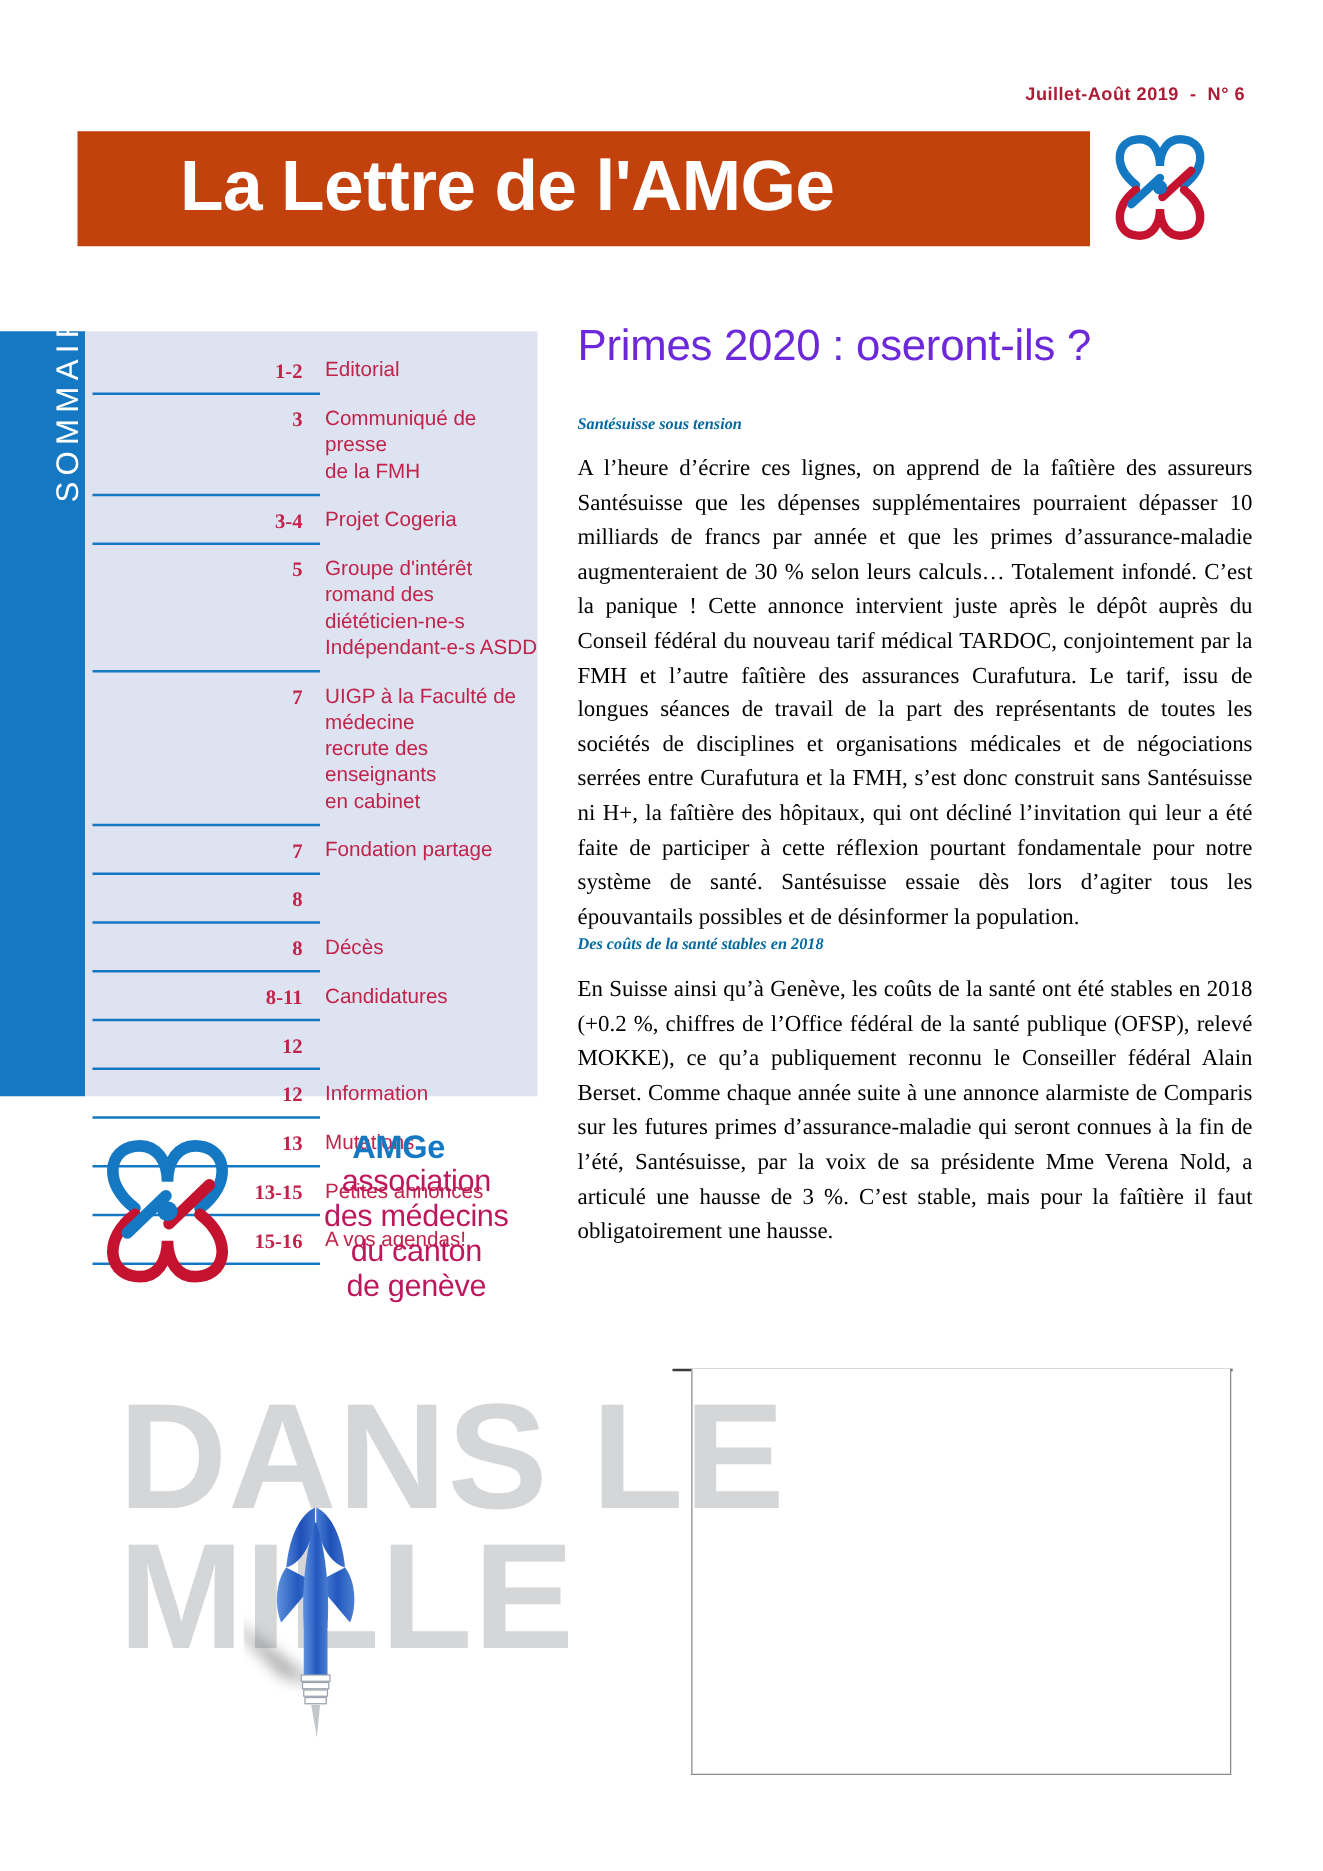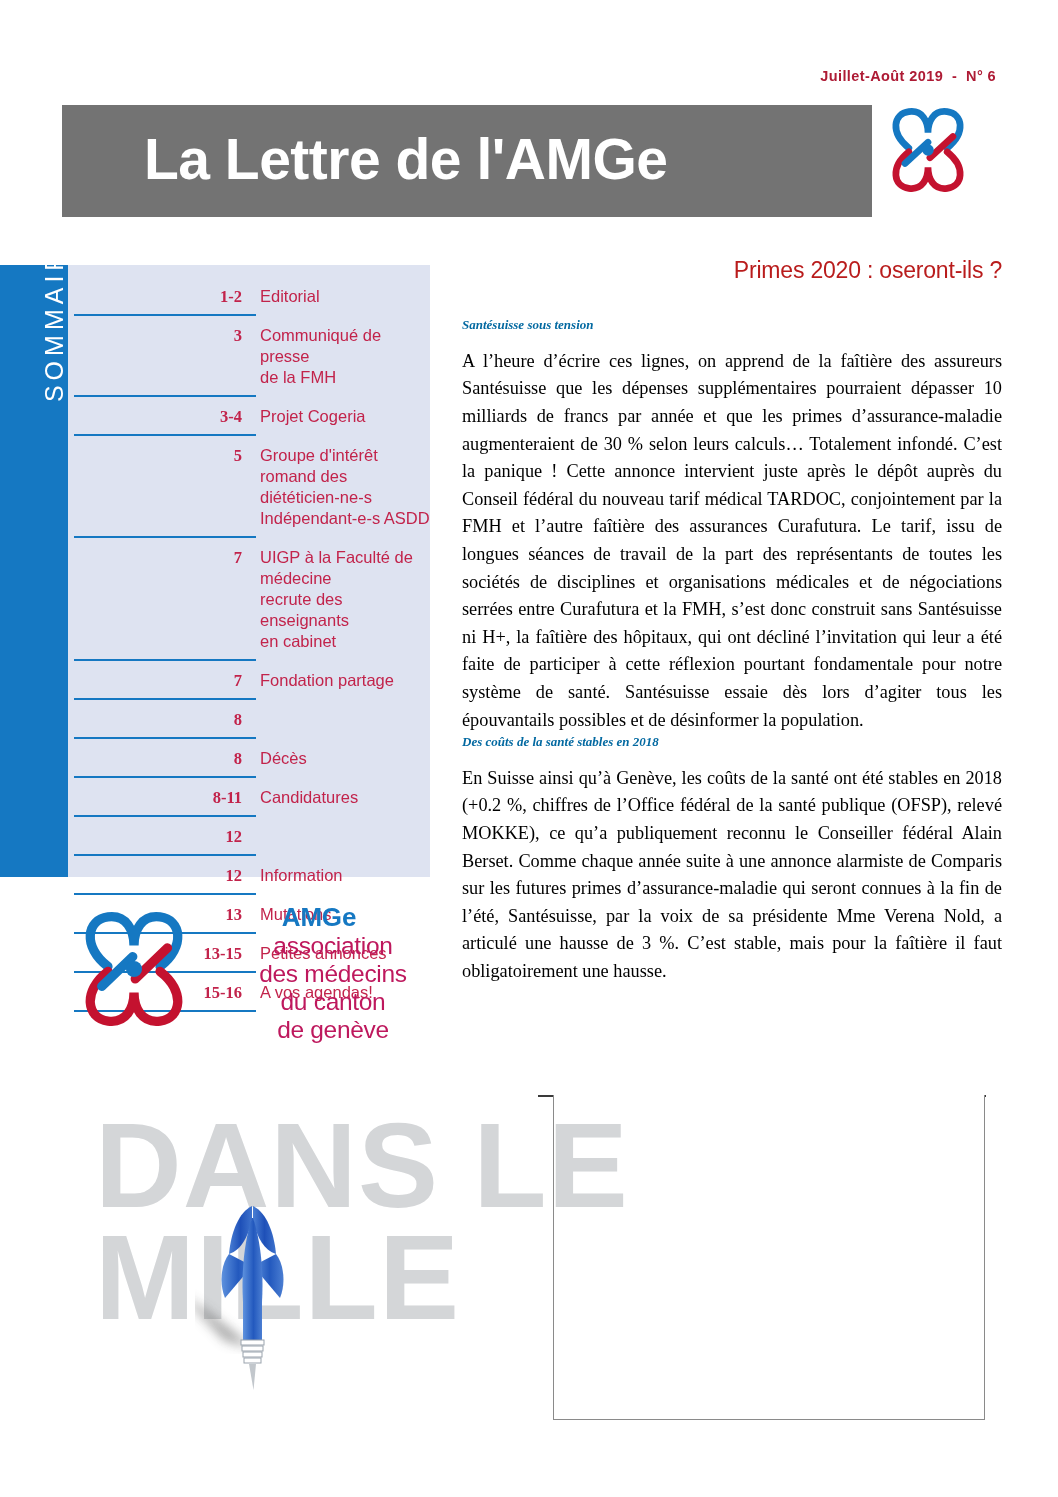--- a/index.html
+++ b/index.html
@@ -29,22 +29,22 @@
     color: #AE1B35;
     white-space: pre;
   }
 
   
   .masthead {
     position: absolute;
     left: 62px;
     top: 105px;
     width: 810px;
-    height: 112px;
-    background: #737373;
+    height: 92px;
+    background: #c2410c;
   }
   .masthead-title {
     position: absolute;
     left: 82px;
     top: 50%;
     transform: translateY(-52%);
     color: #ffffff;
     font-family: "Liberation Sans", sans-serif;
     font-size: 57px;
     font-weight: bold;
@@ -180,28 +180,27 @@
   .amge-sub span { display: block; }
 
   
   .article {
     position: absolute;
     left: 462px;
     top: 258px;
     width: 540px;
   }
   .article-title {
-    color: #b91c1c;
-    font-family: "Liberation Sans", sans-serif;
-    font-size: 23px;
+    color: #6d28d9;
+    font-family: "Liberation Sans", sans-serif;
+    font-size: 35px;
     font-weight: normal;
     letter-spacing: -0.2px;
     margin: 0 0 34px 0;
     line-height: 1.1;
-    text-align: right;
   }
   .article-subhead {
     font-family: "Liberation Serif", serif;
     font-size: 13px;
     font-weight: bold;
     color: #0369a1;
     margin: 0 0 15px 0;
     line-height: 1.2;
     font-style: italic;
   }

